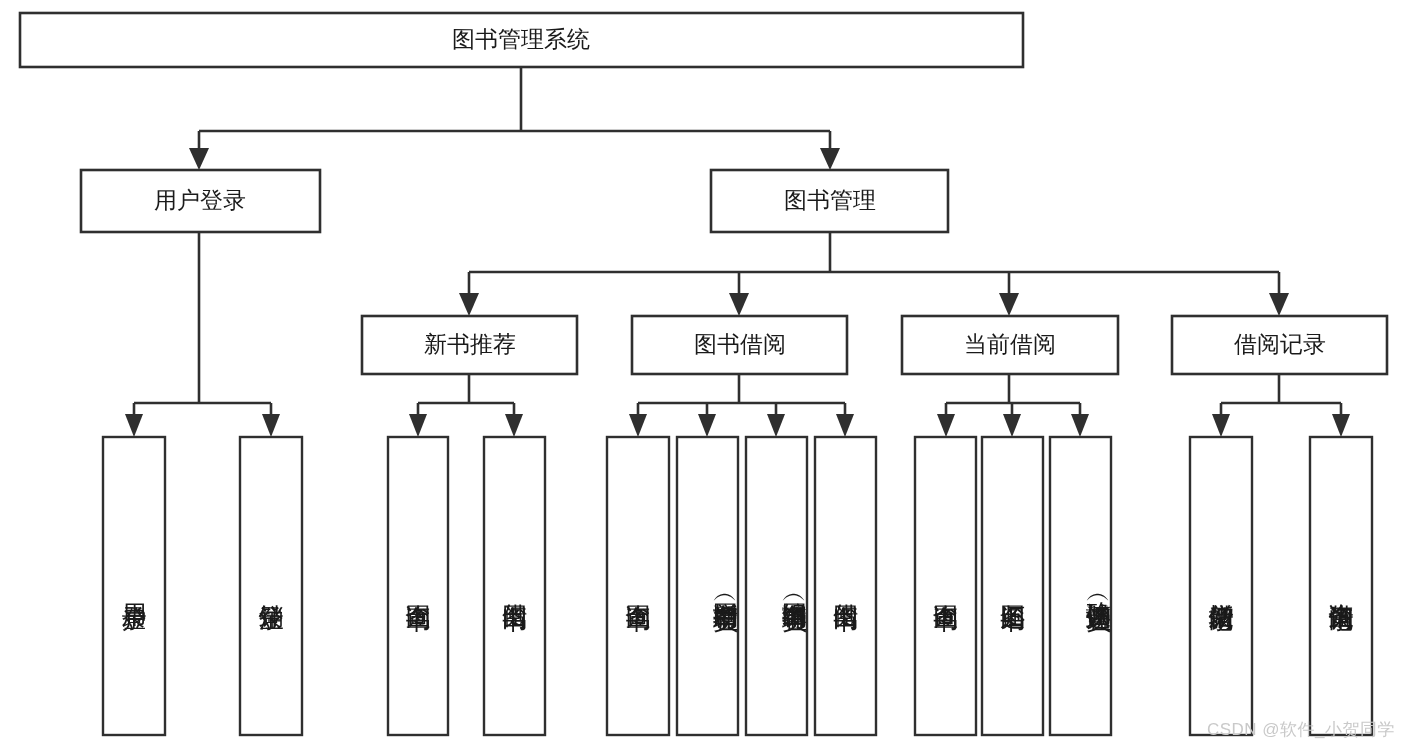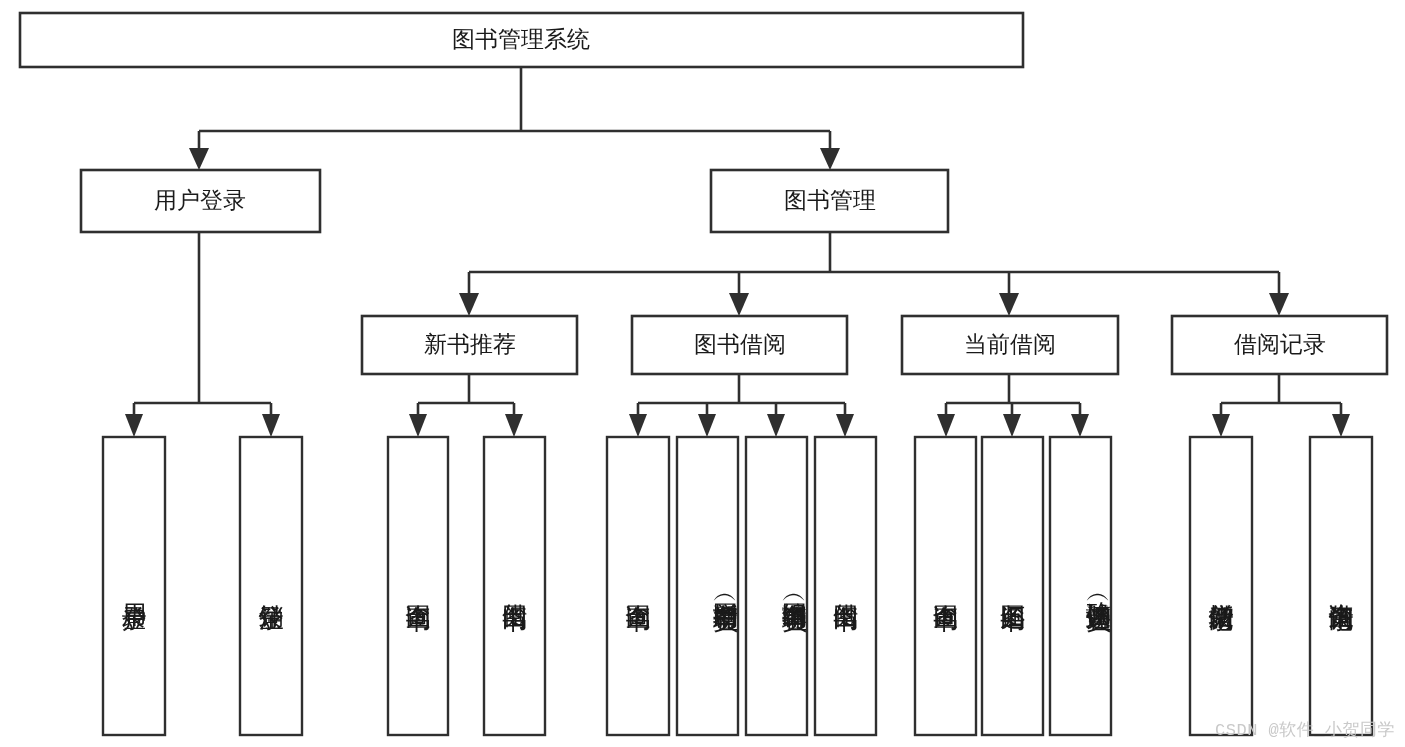--- a/index.html
+++ b/index.html
@@ -62,21 +62,21 @@
     display: flex;
     align-items: center;
     justify-content: center;
     white-space: nowrap;
     pointer-events: none;
   }
   .watermark {
     position: absolute;
     right: 10px;
     bottom: 6px;
-    font-family: Liberation Mono, monospace;
+    font-family: Liberation Sans, sans-serif;
     font-size: 17px;
     color: #c9c9c9;
     letter-spacing: 0.5px;
     white-space: nowrap;
   }
 </style>
 </head>
 <body>
 
 <svg id="diagram" viewBox="0 0 1405 747" xmlns="http://www.w3.org/2000/svg">

